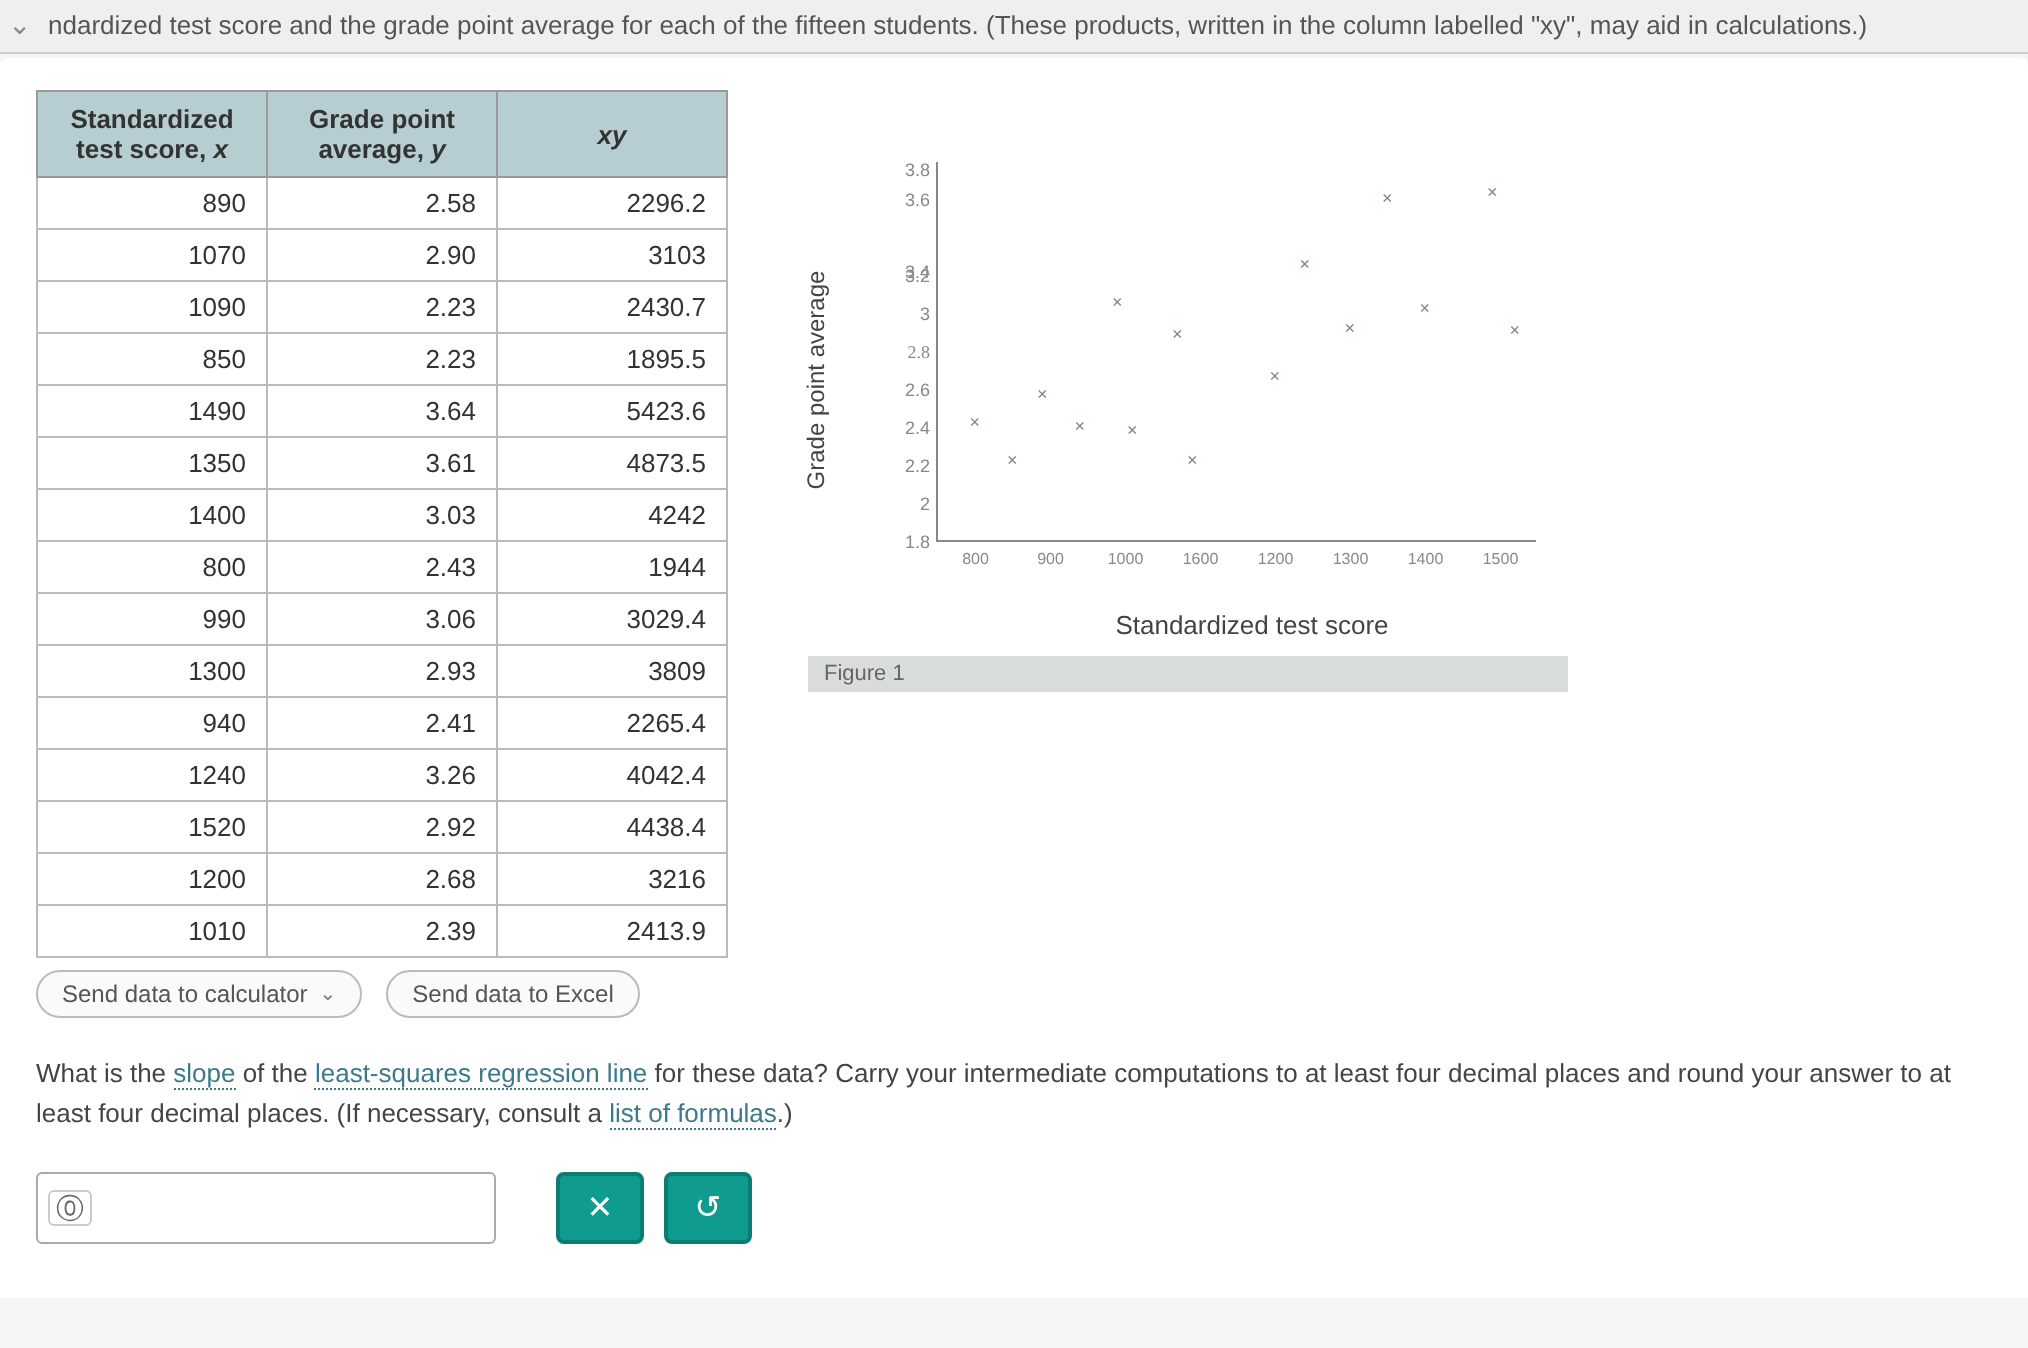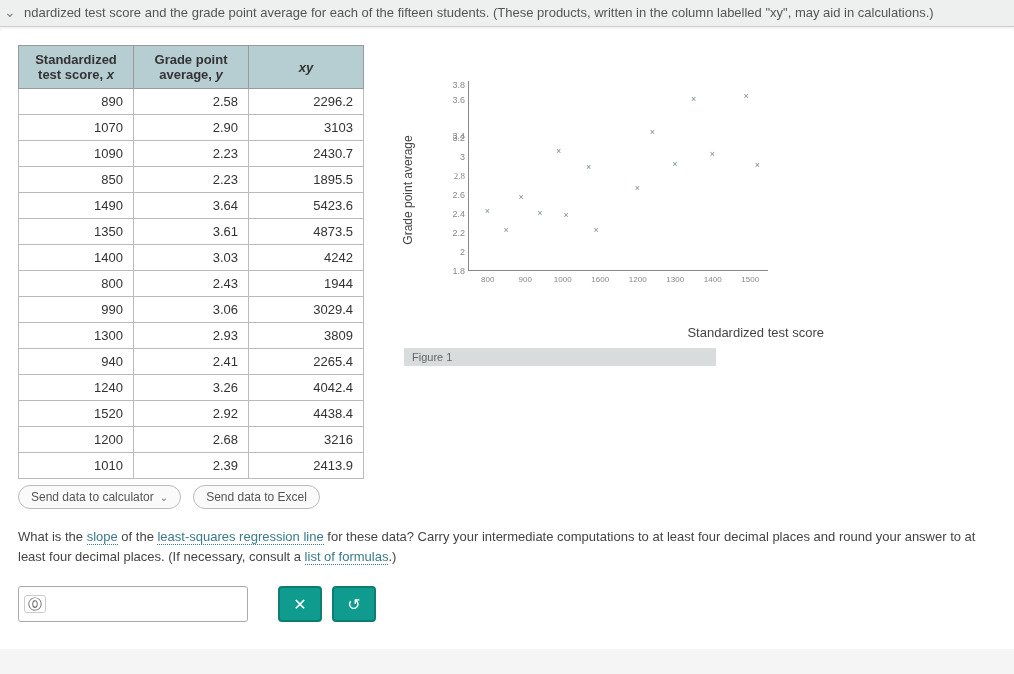--- a/index.html
+++ b/index.html
@@ -125,34 +125,33 @@
     .point {
       position: absolute;
       width: 6px;
       height: 6px;
       color: #7a8a92;
       font-size: 9px;
       transform: translate(-50%,-50%);
       line-height: 6px;
     }
     .xaxis-label {
-      text-align: right;
+      text-align: center;
       font-size: 13px;
       color: #444;
-      margin-top: 20px;
       margin-left: 34px;
     }
     .figure-caption {
       background: #d8dcdc;
       padding: 3px 8px;
       font-size: 11px;
       color: #666;
       margin-top: 8px;
       margin-left: 10px;
-      width: 312px;
+      width: 380px;
     }
     .question {
       margin-top: 18px;
       font-size: 13px;
       color: #444;
       line-height: 1.5;
     }
     .dotted-link {
       border-bottom: 1px dotted #3a7a8a;
       color: #3a7a8a;

